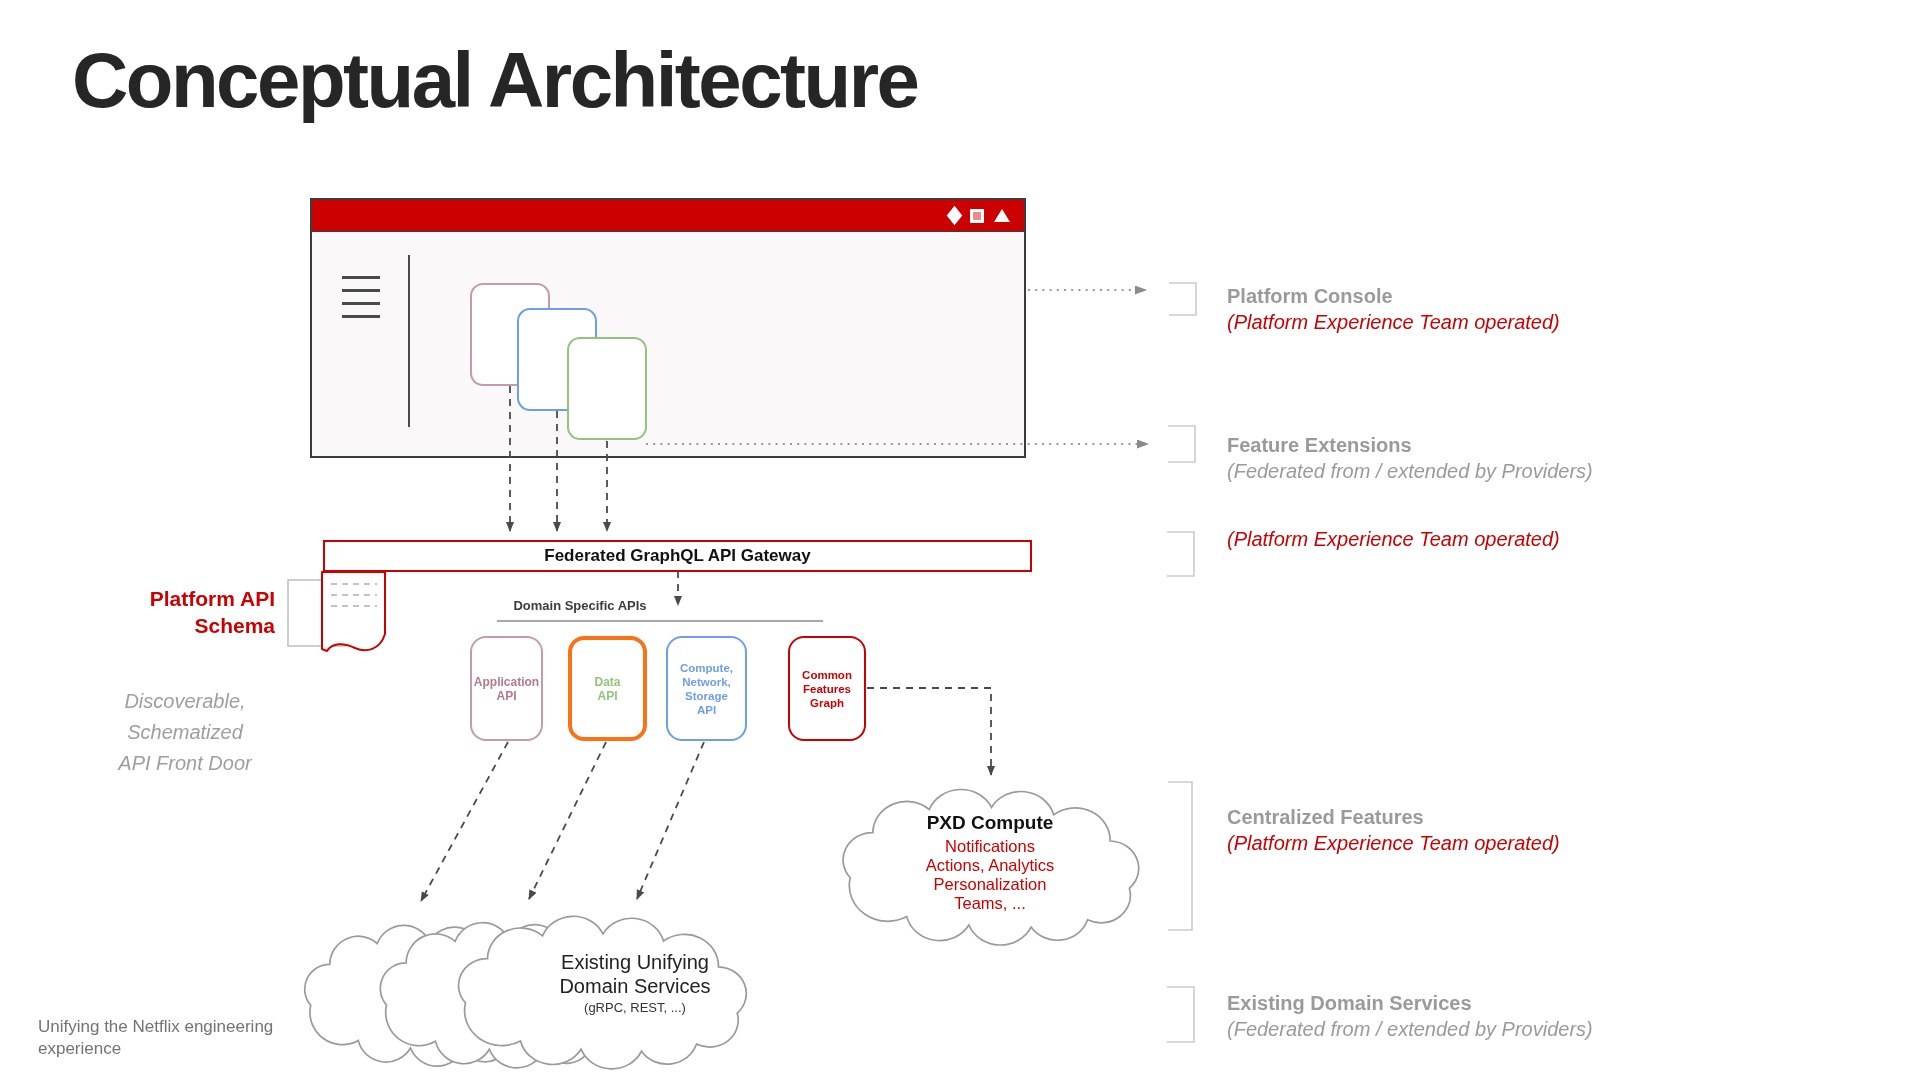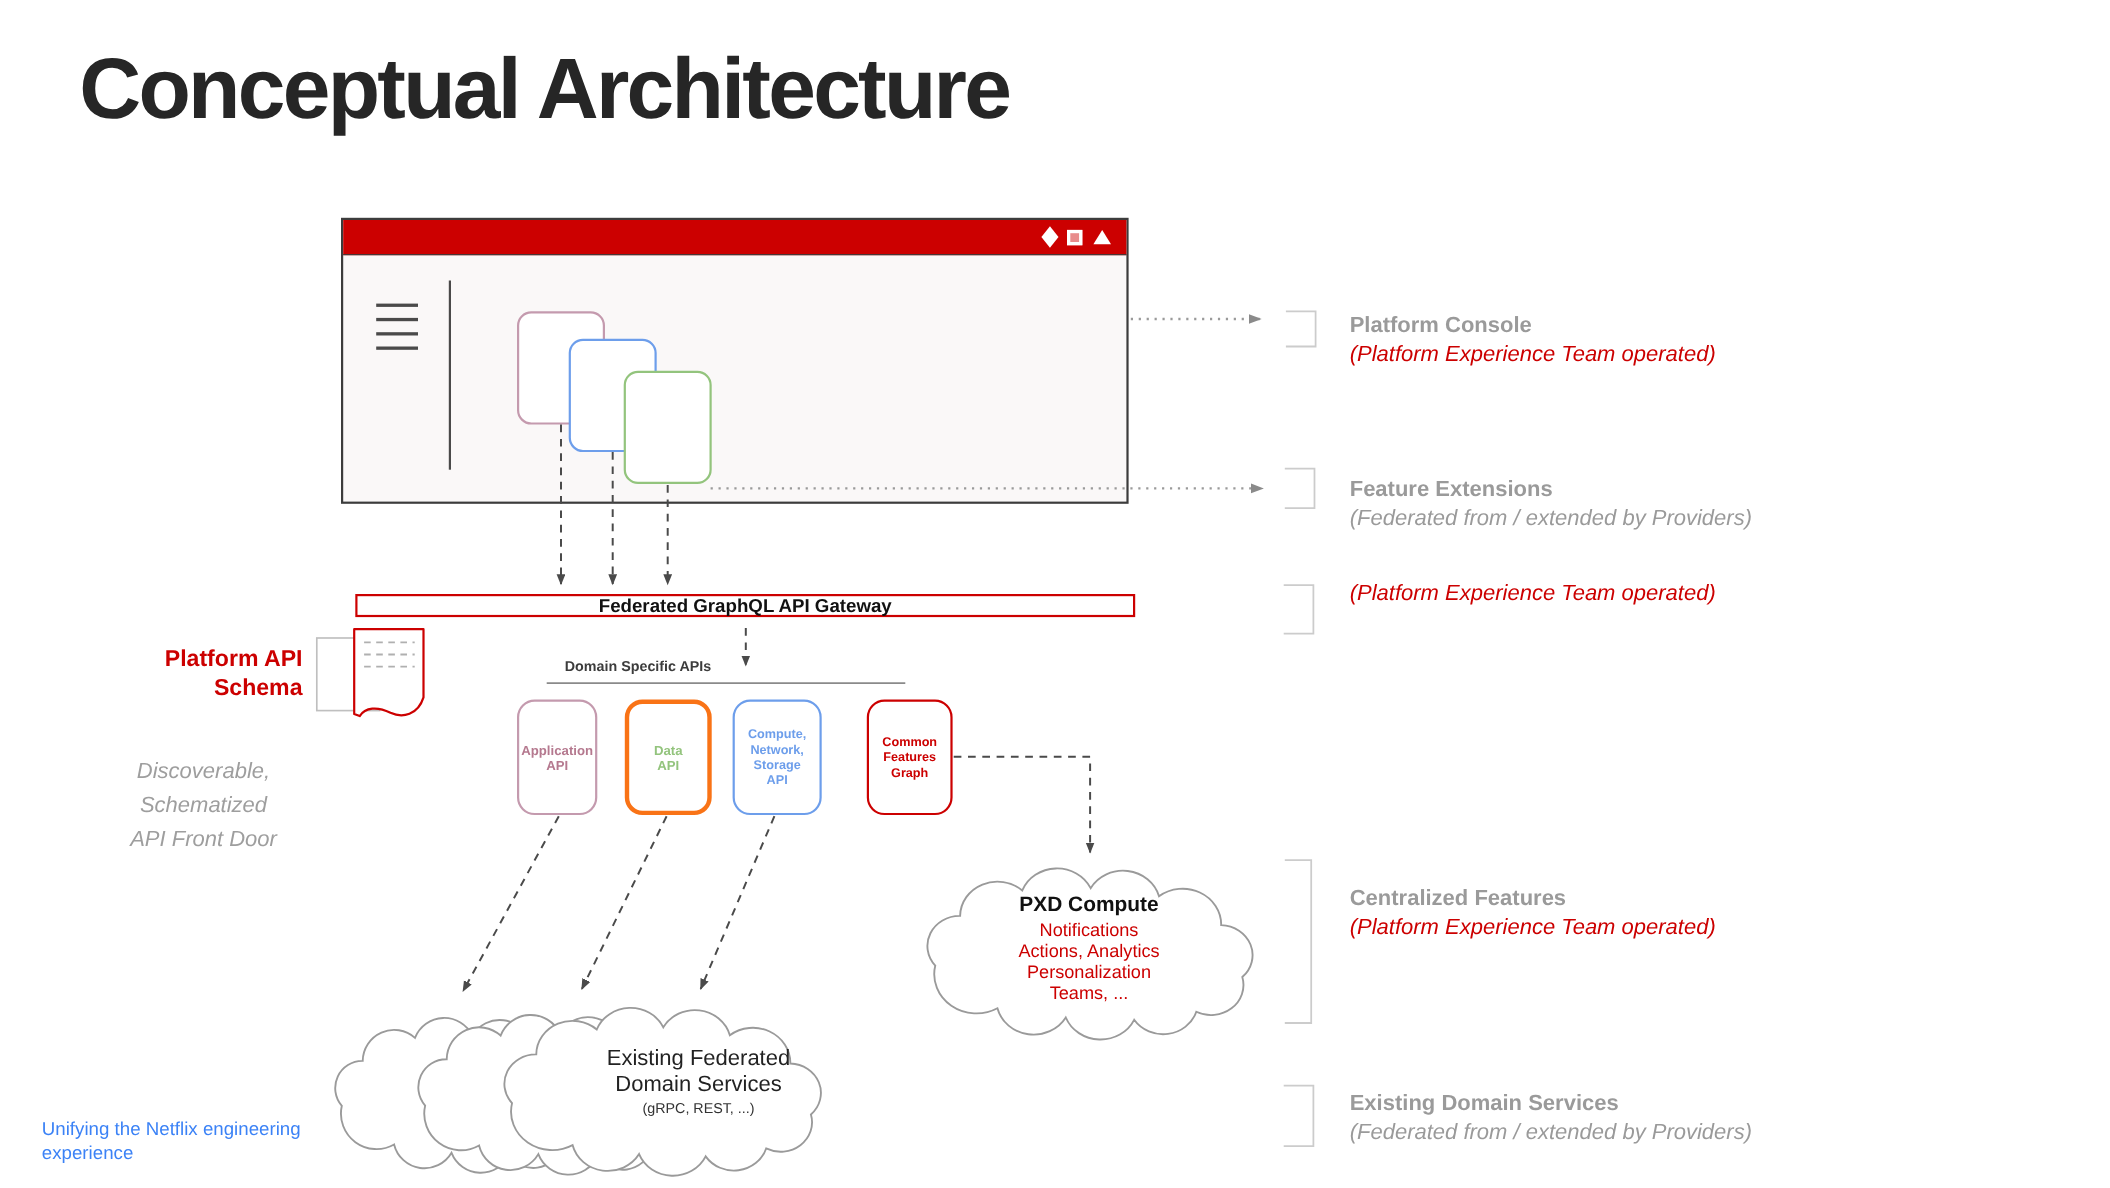--- a/index.html
+++ b/index.html
@@ -34,21 +34,21 @@
   .hamburger i { display:block; width:38px; height:2.5px; background:#4a4a4a; margin-bottom:10.5px; }
   .vdivider { position:absolute; left:96px; top:55px; width:2px; height:172px; background:#4a4a4a; }
 
   .card { position:absolute; width:80px; height:103px; background:#fff; border-radius:13px; box-sizing:border-box; }
   .card-pink  { left:158px; top:83px;  border:2px solid #c49aae; z-index:1; }
   .card-blue  { left:205px; top:108px; border:2px solid #6d9eeb; z-index:2; }
   .card-green { left:255px; top:137px; border:2px solid #93c47d; z-index:3; }
 
   
   .gateway {
-    left:323px; top:540px; width:709px; height:21px; background:#fff;
+    left:323px; top:540px; width:709px; height:32px; background:#fff;
     border:2px solid #cc0000; box-sizing:border-box;
     display:flex; align-items:center; justify-content:center;
     font-size:17px; font-weight:700; color:#111;
   }
 
   
   .dsa-header { left:480px; top:598px; width:200px; text-align:center;
     font-size:13px; font-weight:700; color:#3c3c3c; }
 
   .apibox {
@@ -75,21 +75,21 @@
   .epds-title { font-size:20px; color:#222; line-height:24px; }
   .epds-sub { margin-top:2px; font-size:13px; color:#333; }
 
   
   .ann { position:absolute; left:1227px; width:440px; }
   .ann-title { font-size:20px; font-weight:700; color:#9a9a9a; line-height:26px; }
   .ann-sub { font-size:20px; font-style:italic; line-height:27px; }
   .sub-red { color:#cc0000; font-weight:500; }
   .sub-gray { color:#9a9a9a; font-weight:400; }
 
-  .footer { left:38px; top:1016px; font-size:17px; color:#3b82f6; line-height:22px; }
+  .footer { left:38px; top:1016px; font-size:17px; color:#737373; line-height:22px; }
   .under   { position:absolute; left:0; top:0; z-index:2; pointer-events:none; }
   .cloud   { fill:#ffffff; stroke:#9a9a9a; stroke-width:1.7; }
   .dash    { fill:none; stroke:#4a4a4a; stroke-width:1.8; stroke-dasharray:7 6; }
   .dot     { fill:none; stroke:#9a9a9a; stroke-width:2.2; stroke-dasharray:2 5.2; }
   .thin    { stroke:#8a8a8a; stroke-width:1.5; }
   .bracket { fill:none; stroke:#cccccc; stroke-width:1.6; }
   .docback { fill:#ffffff; stroke:#bfbfbf; stroke-width:1.5; }
   .docpage { fill:#ffffff; stroke:#cc0000; stroke-width:2; stroke-linejoin:round; }
   .docline { stroke:#b0b0b0; stroke-width:1.6; stroke-dasharray:6 5; }
 </style>
@@ -197,21 +197,21 @@
   </svg>
 
   <div class="abs pxd-text">
     <div class="pxd-title">PXD Compute</div>
     <div class="pxd-items preline">Notifications
 Actions, Analytics
 Personalization
 Teams, ...</div>
   </div>
   <div class="abs epds-text">
-    <div class="epds-title preline">Existing Federated
+    <div class="epds-title preline">Existing Unifying
 Domain  Services</div>
     <div class="epds-sub">(gRPC, REST, ...)</div>
   </div>
 
   <div class="ann" style="top:283px">
     <div class="ann-title">Platform Console</div>
     <div class="ann-sub sub-red">(Platform Experience Team operated)</div>
   </div>
   <div class="ann" style="top:432px">
     <div class="ann-title">Feature Extensions</div>

